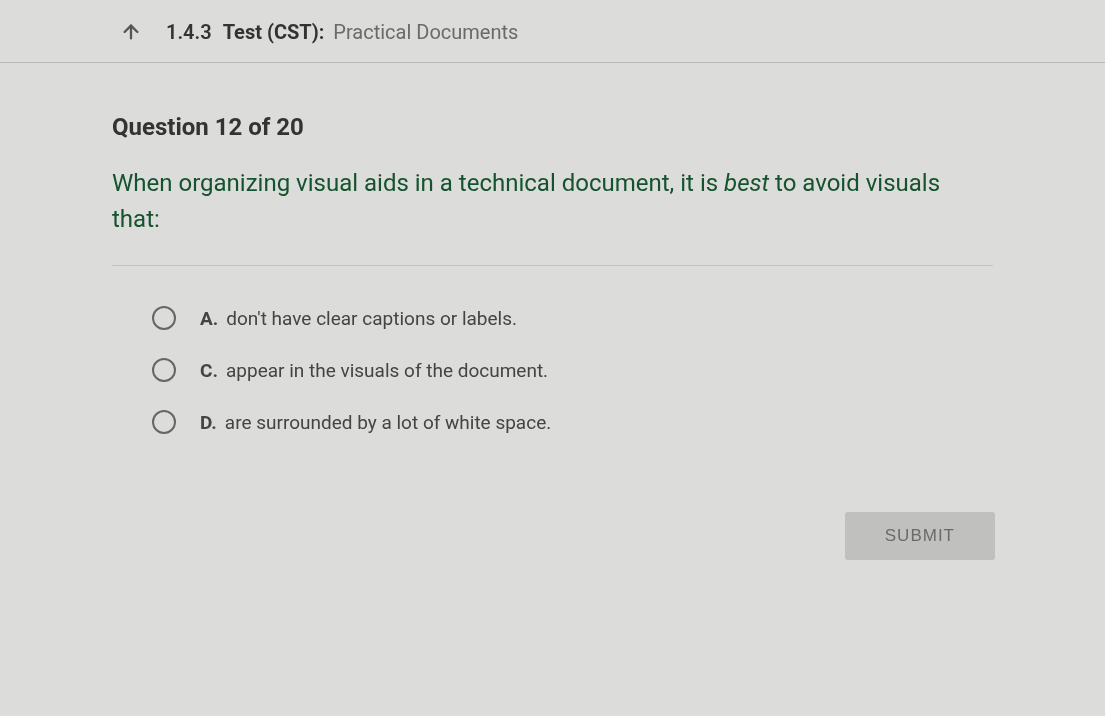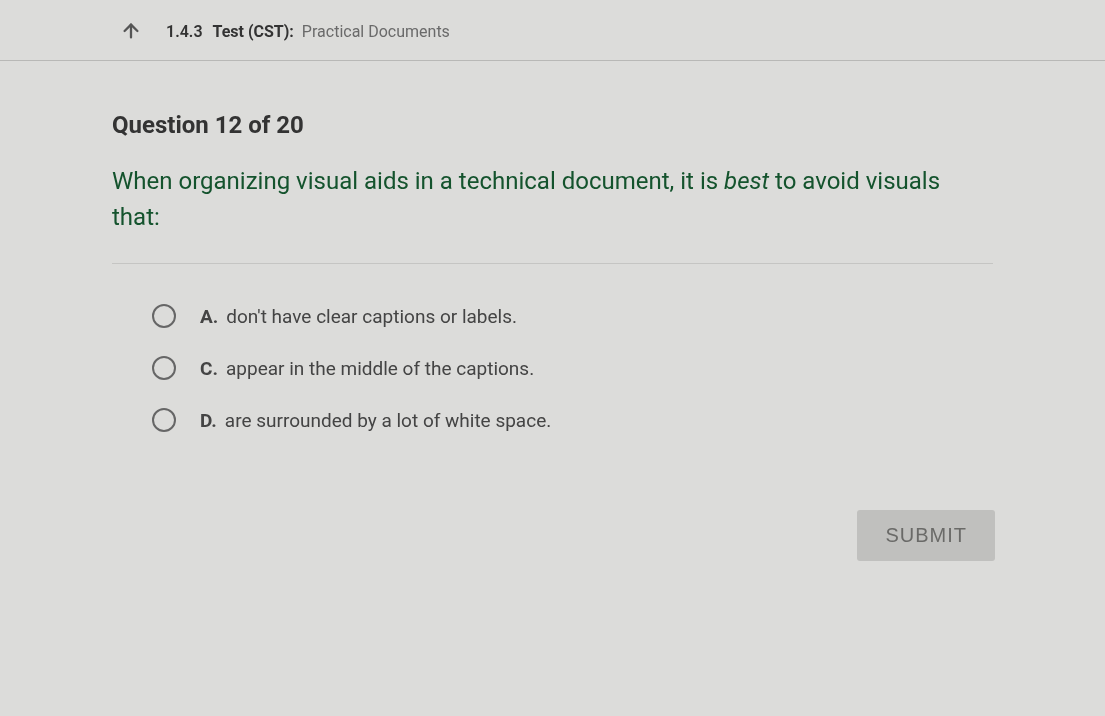--- a/index.html
+++ b/index.html
@@ -20,21 +20,21 @@
       padding: 20px 120px 18px;
       border-bottom: 1px solid #b8b8b6;
     }
     .back-icon {
       color: #555;
       margin-right: 24px;
       display: flex;
       align-items: center;
     }
     .header-text {
-      font-size: 16px;
+      font-size: 20px;
       color: #444;
     }
     .header-code {
       font-weight: 600;
       color: #333;
       margin-right: 6px;
     }
     .header-title {
       font-weight: 700;
       color: #333;
@@ -94,22 +94,22 @@
     }
     .submit-container {
       display: flex;
       justify-content: flex-end;
       padding: 20px 110px 0 0;
     }
     .submit-button {
       background: #c0c0be;
       color: #6a6a68;
       border: none;
-      padding: 14px 28px;
-      font-size: 20px;
+      padding: 14px 40px;
+      font-size: 17px;
       font-weight: 500;
       letter-spacing: 1px;
       cursor: pointer;
       border-radius: 3px;
     }
   </style>
 </head>
 <body>
 
 <div class="header">
@@ -135,21 +135,21 @@
   <div class="options">
     <div class="option">
       <div class="radio-circle"></div>
       <div class="option-label">
         <span class="option-letter">A.</span><span>don't have clear captions or labels.</span>
       </div>
     </div>
     <div class="option">
       <div class="radio-circle"></div>
       <div class="option-label">
-        <span class="option-letter">C.</span><span>appear in the middle of the captions.</span>
+        <span class="option-letter">C.</span><span>appear in the visuals of the document.</span>
       </div>
     </div>
     <div class="option">
       <div class="radio-circle"></div>
       <div class="option-label">
         <span class="option-letter">D.</span><span>are surrounded by a lot of white space.</span>
       </div>
     </div>
   </div>
 </div>

